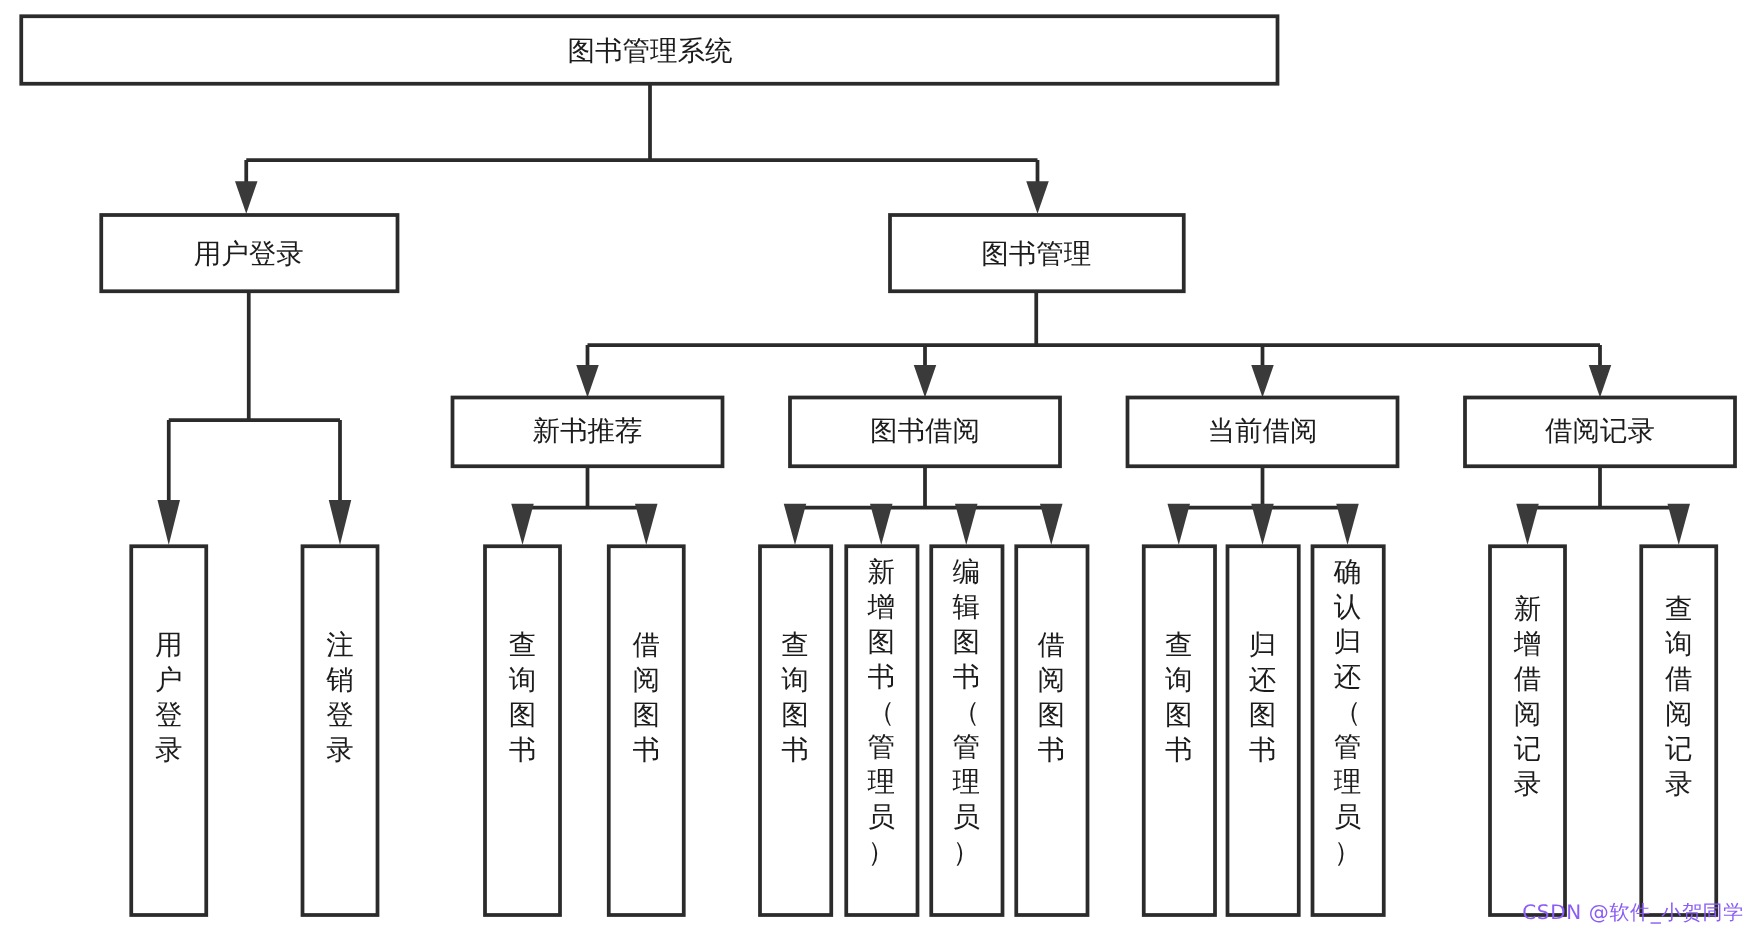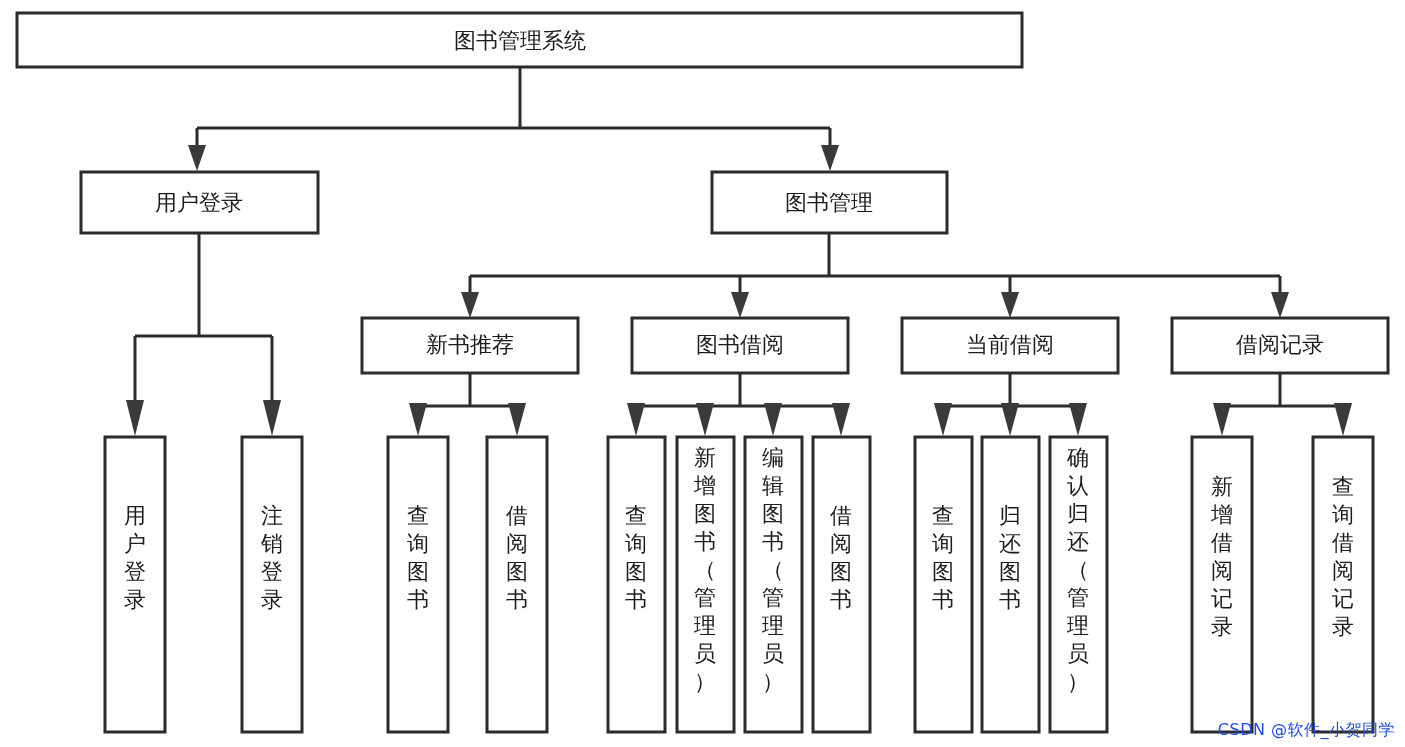--- a/index.html
+++ b/index.html
@@ -56,21 +56,21 @@
     font-family: "DejaVu Sans", "Liberation Sans", sans-serif;
     font-size: 22px;
     text-anchor: middle;
   }
   .watermark {
     position: absolute;
     right: 10px;
     bottom: 6px;
     font-family: "DejaVu Sans", "Liberation Sans", sans-serif;
     font-size: 16px;
-    color: #1d4ed8;
+    color: #8b5cf6;
     white-space: nowrap;
     letter-spacing: 0.5px;
     pointer-events: none;
   }
 </style>
 </head>
 <body>
 
 <div id="diagram-root">
 

